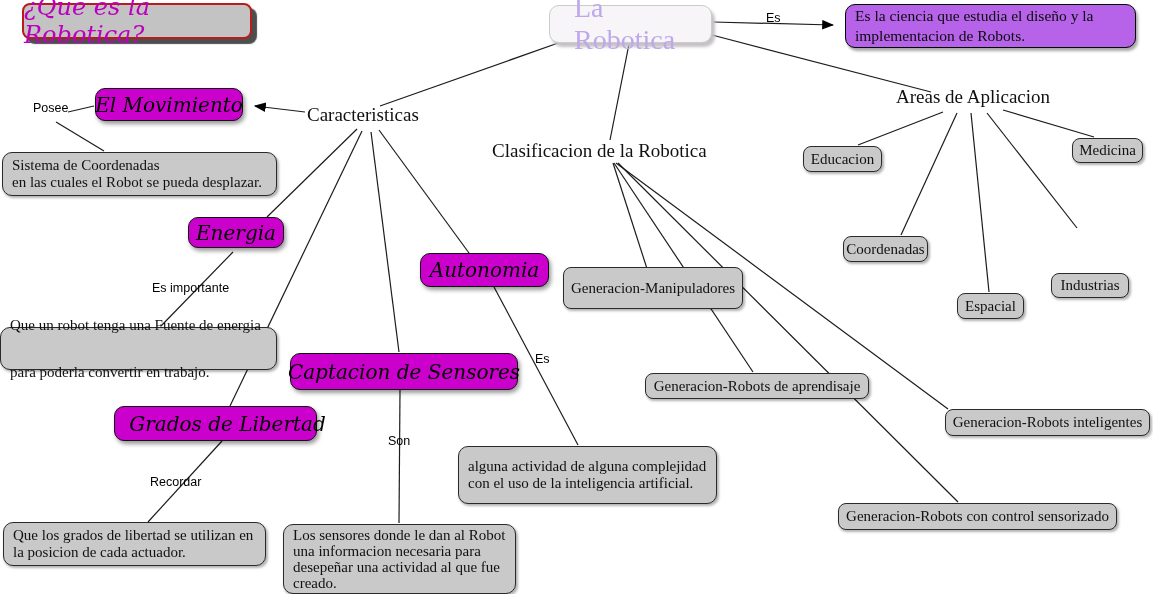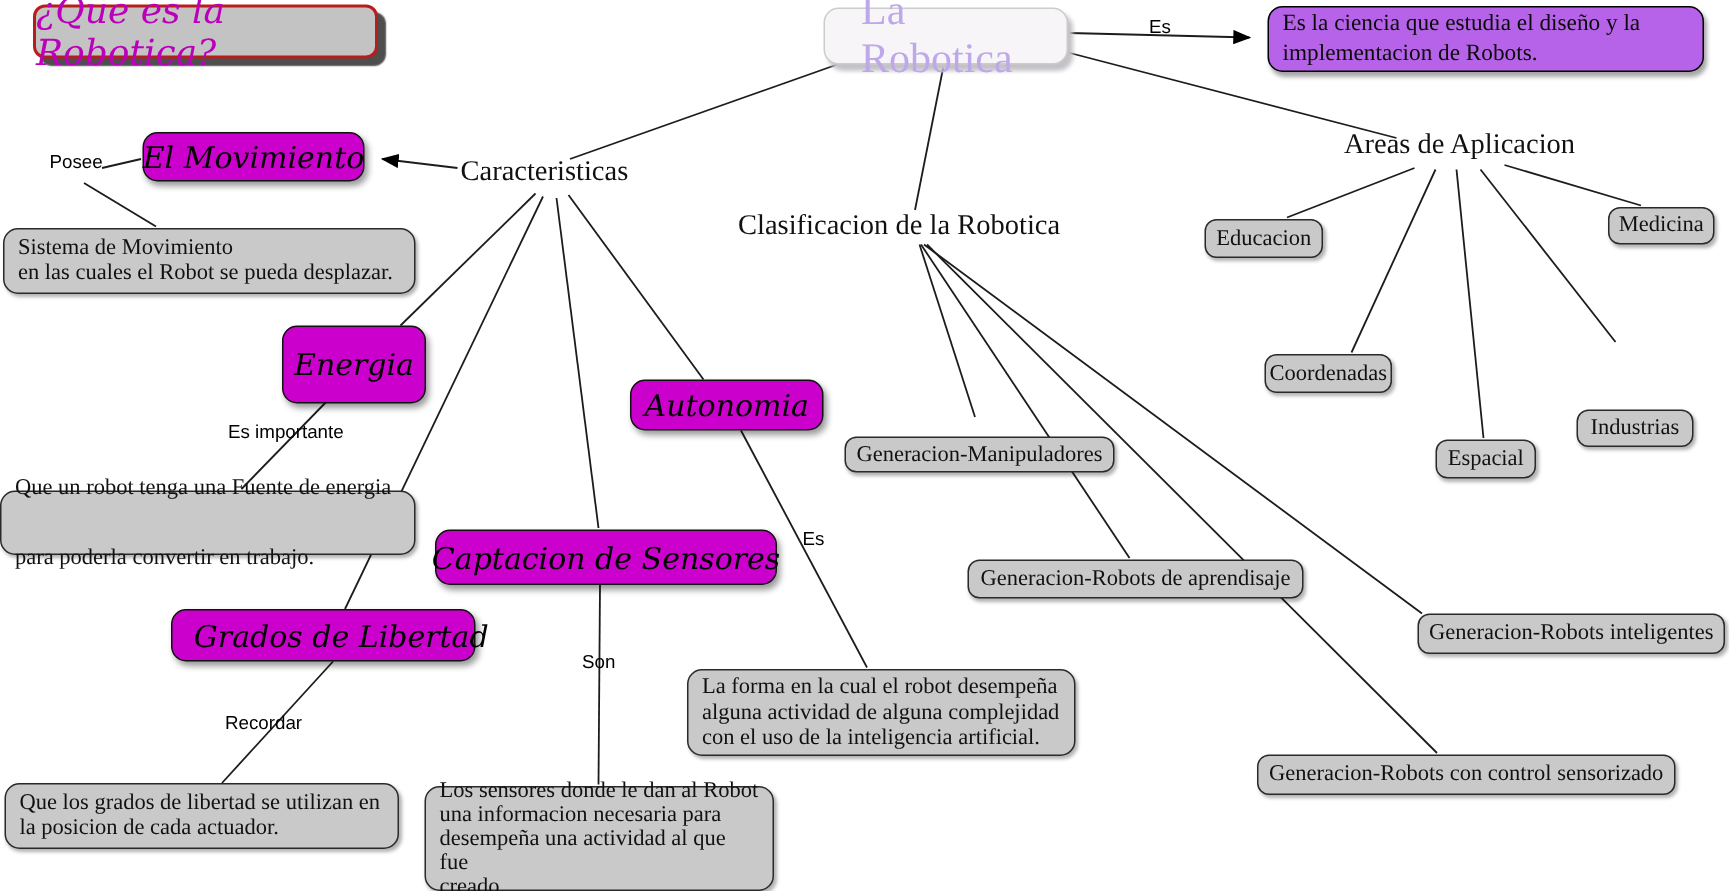--- a/index.html
+++ b/index.html
@@ -147,50 +147,49 @@
   <div class="branch" style="left:896px; top:86px;">Areas de Aplicacion</div>
 
   <div class="edge-label" style="left:766px; top:11px;">Es</div>
   <div class="edge-label" style="left:33px; top:101px;">Posee</div>
   <div class="edge-label" style="left:152px; top:281px;">Es importante</div>
   <div class="edge-label" style="left:150px; top:475px;">Recordar</div>
   <div class="edge-label" style="left:388px; top:434px;">Son</div>
   <div class="edge-label" style="left:535px; top:352px;">Es</div>
 
   <div class="node concept" style="left:95px; top:88px; width:148px; height:33px;">El Movimiento</div>
-  <div class="node concept" style="left:188px; top:217px; width:96px; height:52px;">Energia</div>
+  <div class="node concept" style="left:188px; top:217px; width:96px; height:31px;">Energia</div>
   <div class="node concept" style="left:114px; top:406px; width:203px; height:35px;padding-left:24px;">Grados de Libertad</div>
   <div class="node concept" style="left:290px; top:353px; width:228px; height:37px;">Captacion de Sensores</div>
   <div class="node concept" style="left:420px; top:253px; width:129px; height:34px;">Autonomia</div>
 
   <div class="node desc" style="left:2px; top:152px; width:275px; height:44px;">
-    <div>Sistema de Movimiento</div>
+    <div>Sistema de Coordenadas</div>
     <div>en las cuales el Robot se pueda desplazar.</div>
   </div>
   <div class="node desc" style="left:0px; top:327px; width:277px; height:43px;gap:30px;">
     <div>Que un robot tenga una Fuente de energia</div>
     <div>para poderla convertir en trabajo.</div>
   </div>
   <div class="node desc" style="left:3px; top:522px; width:263px; height:44px;">
     <div>Que los grados de libertad se utilizan en</div>
     <div>la posicion de cada actuador.</div>
   </div>
   <div class="node desc" style="left:283px; top:524px; width:233px; height:70px; line-height:16px;">
     <div>Los sensores donde le dan al Robot</div>
     <div>una informacion necesaria para</div>
-    <div>desempeña una actividad al que fue</div>
+    <div>desepeñar una actividad al que fue</div>
     <div>creado.</div>
   </div>
   <div class="node desc" style="left:458px; top:446px; width:259px; height:58px;">
-    <div>La forma en la cual el robot desempeña</div>
     <div>alguna actividad de alguna complejidad</div>
     <div>con el uso de la inteligencia artificial.</div>
   </div>
 
-  <div class="node gnode" style="left:563px; top:291px; width:180px; height:24px;">Generacion-Manipuladores</div>
+  <div class="node gnode" style="left:563px; top:267px; width:180px; height:42px;">Generacion-Manipuladores</div>
   <div class="node gnode" style="left:645px; top:373px; width:224px; height:26px;">Generacion-Robots de aprendisaje</div>
   <div class="node gnode" style="left:945px; top:409px; width:205px; height:27px;">Generacion-Robots inteligentes</div>
   <div class="node gnode" style="left:838px; top:503px; width:279px; height:27px;">Generacion-Robots con control sensorizado</div>
 
   <div class="node gnode" style="left:803px; top:146px; width:79px; height:26px;">Educacion</div>
   <div class="node gnode" style="left:1072px; top:138px; width:71px; height:25px;">Medicina</div>
   <div class="node gnode" style="left:843px; top:236px; width:85px; height:26px;">Coordenadas</div>
   <div class="node gnode" style="left:1051px; top:229px; width:78px; height:25px;margin-top:44px;">Industrias</div>
   <div class="node gnode" style="left:957px; top:293px; width:67px; height:26px;">Espacial</div>
 

